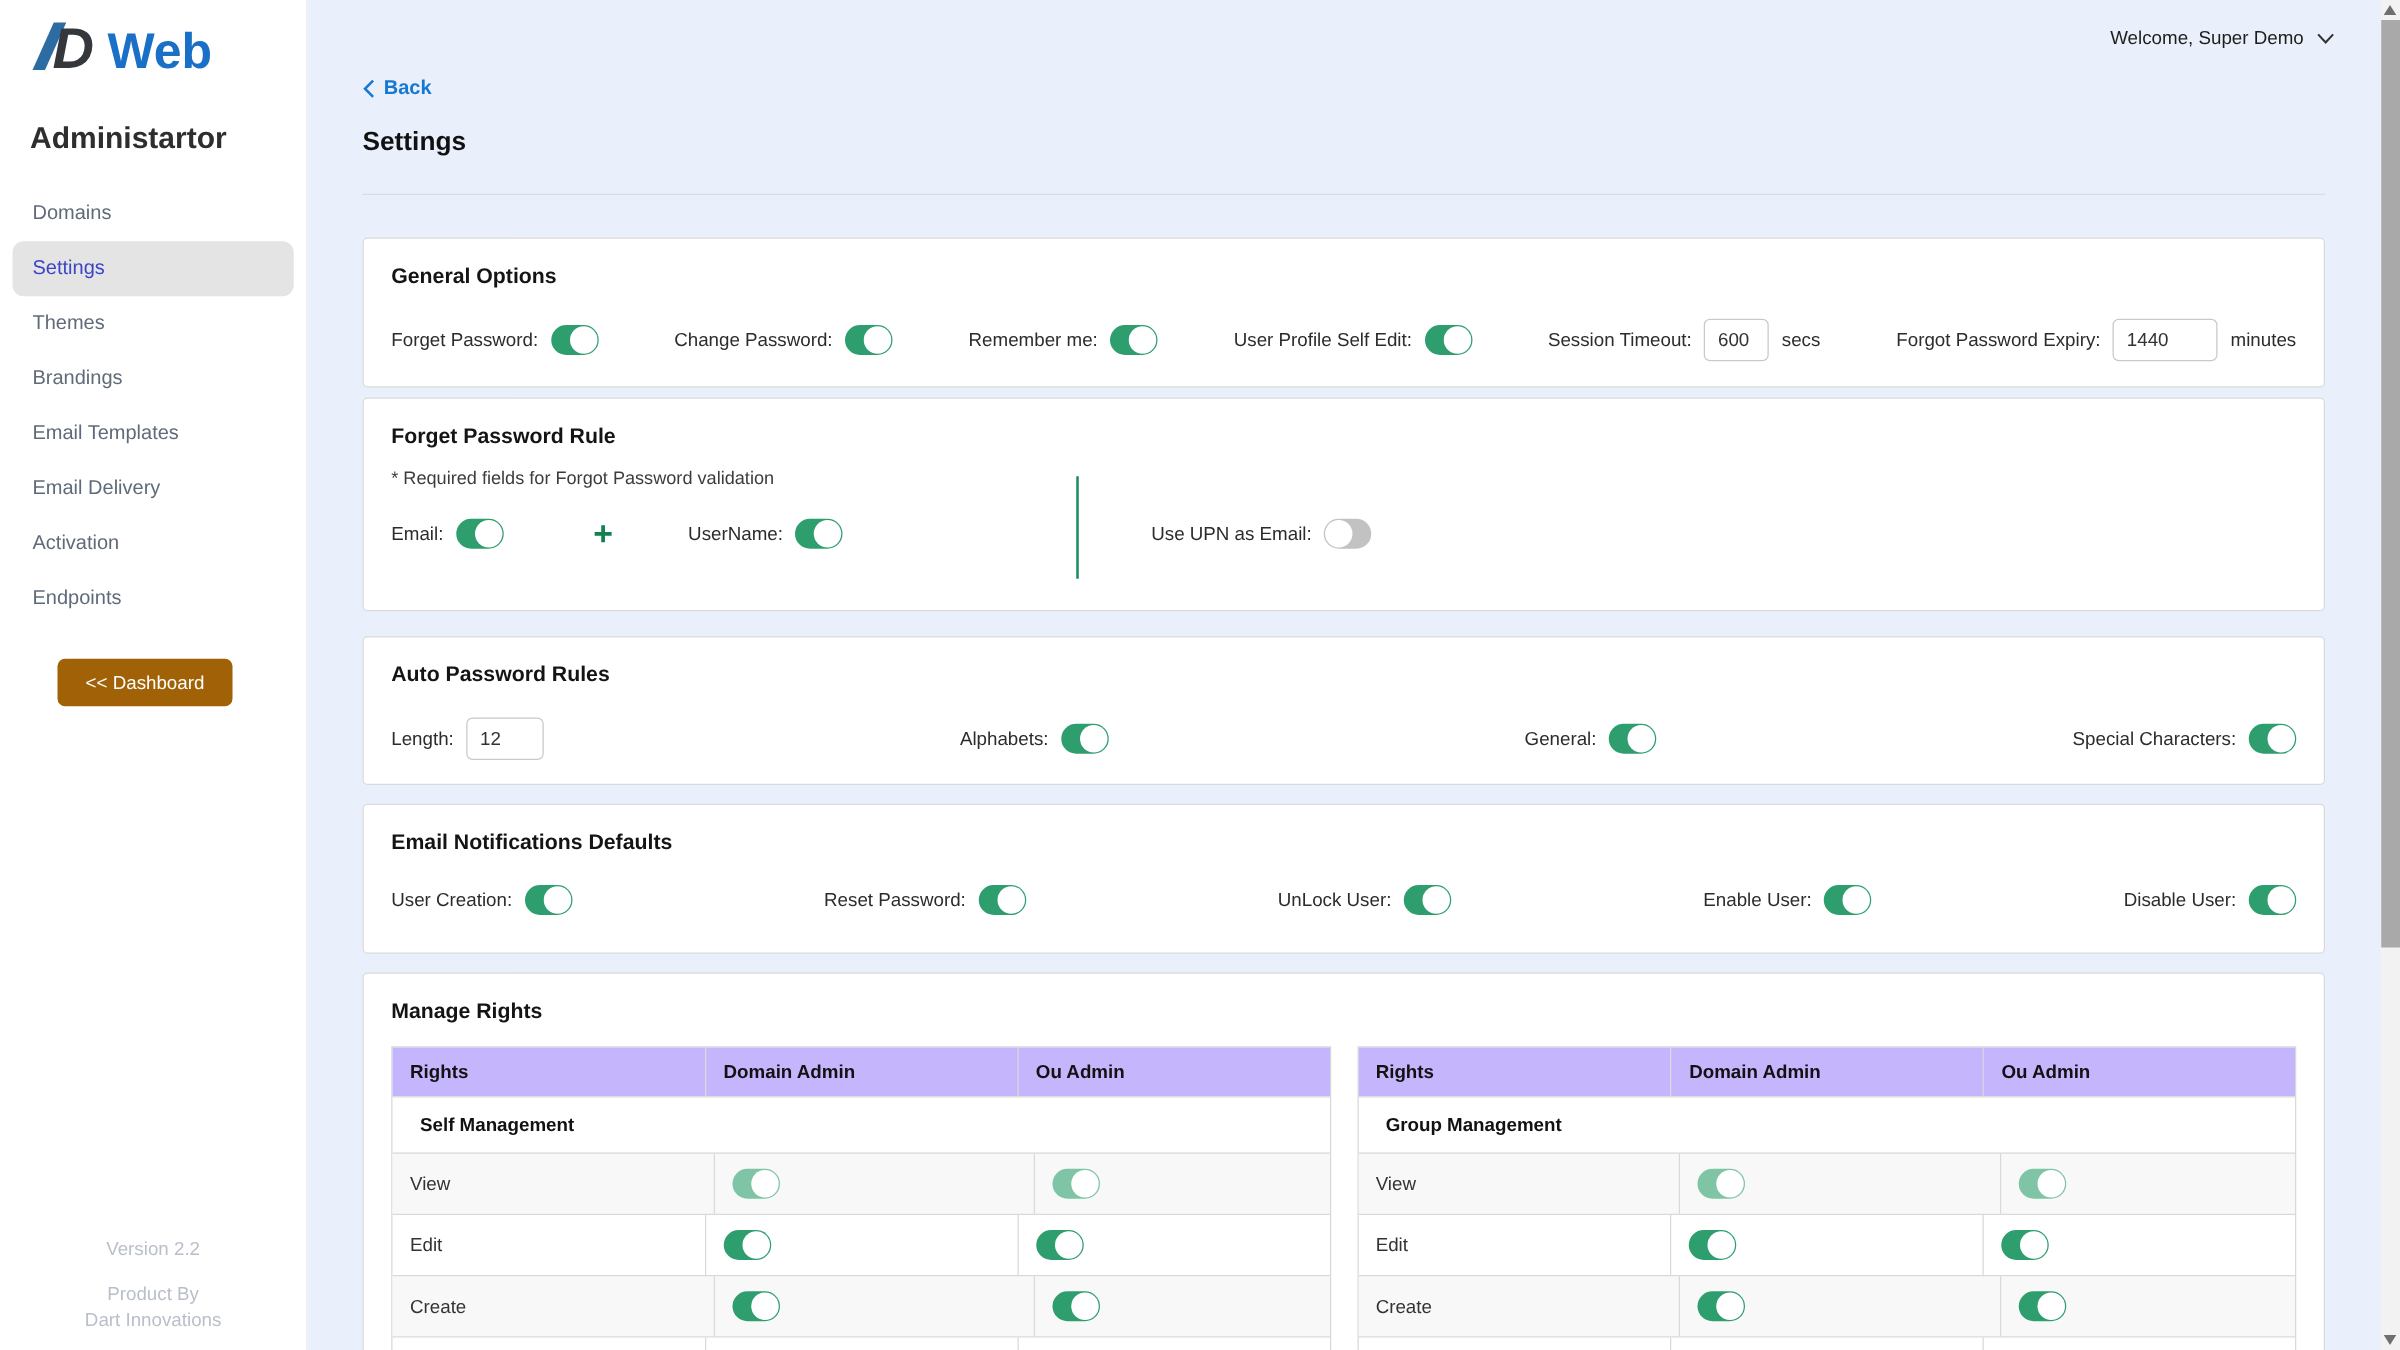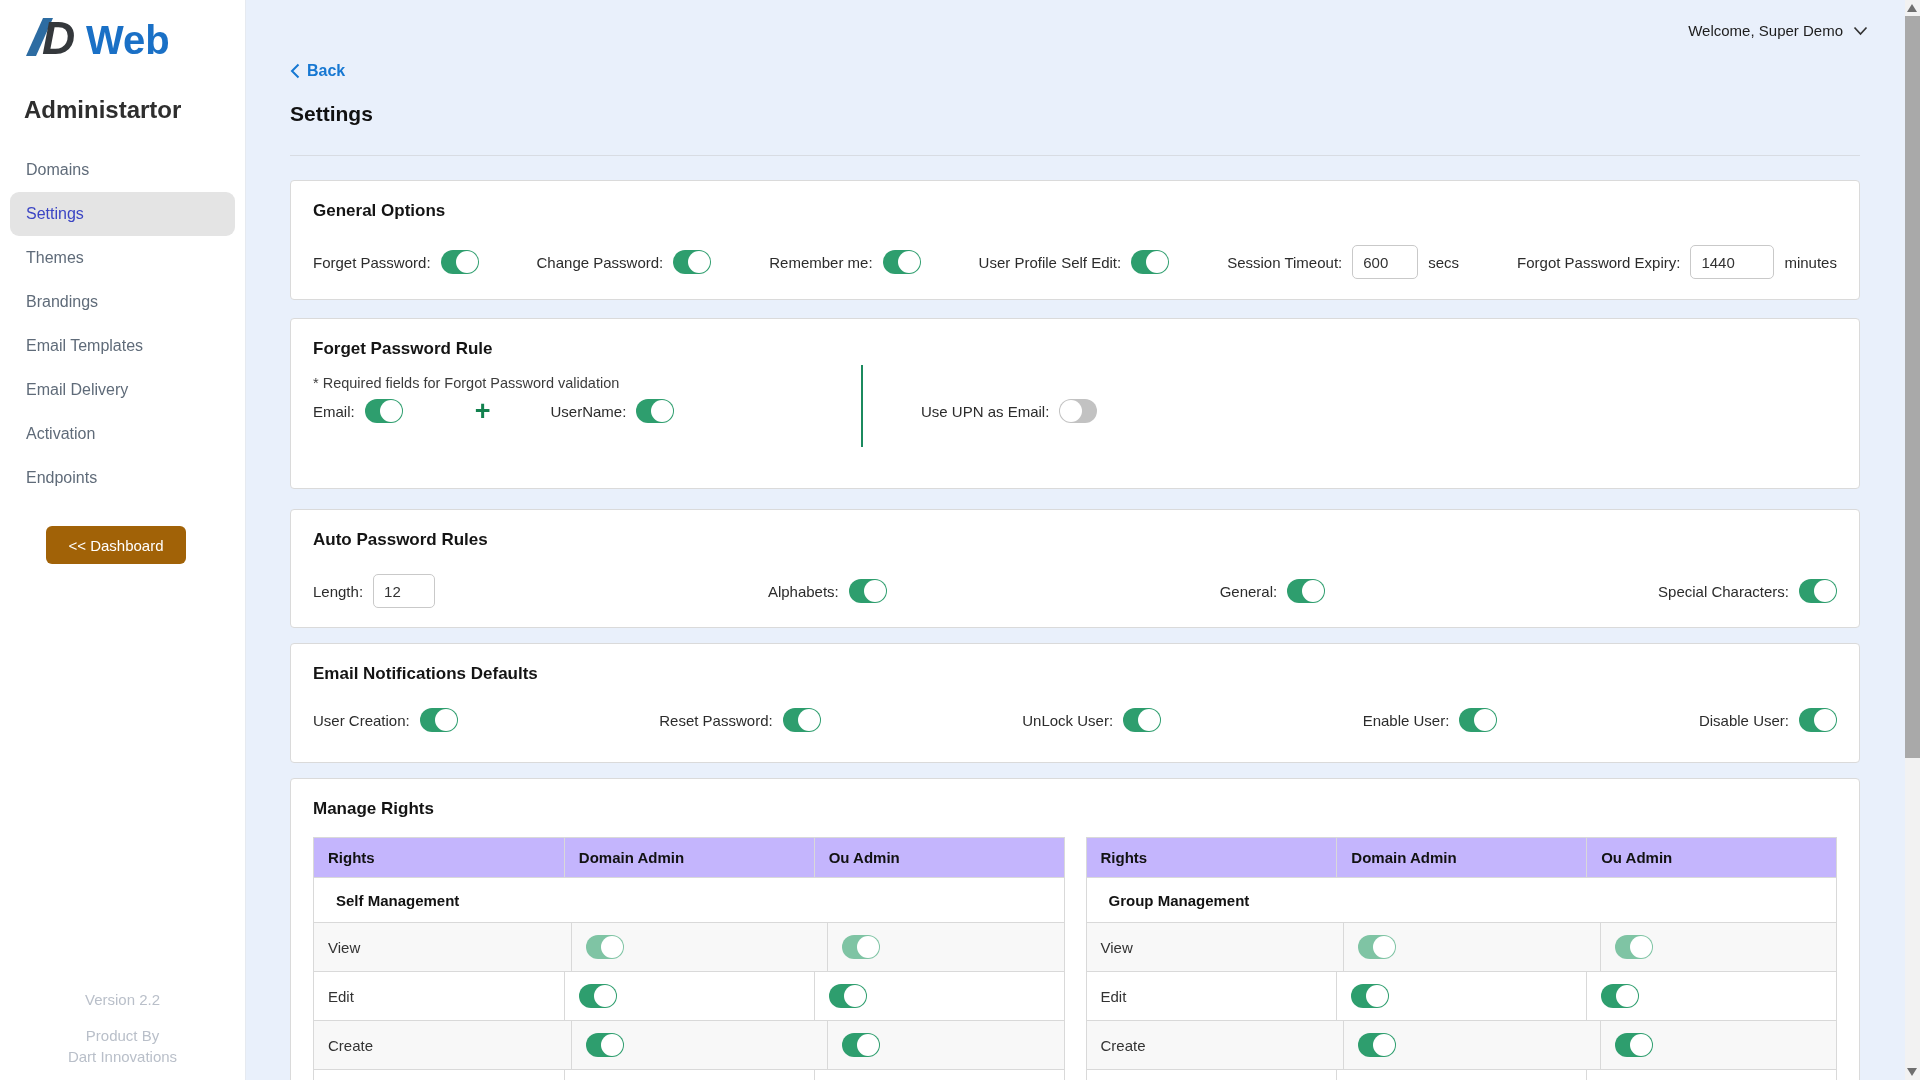--- a/index.html
+++ b/index.html
@@ -32,48 +32,48 @@
   .back { position:absolute; top:62px; left:44px; display:flex; align-items:center;
     gap:7px; color:#1778d2; font-size:16px; font-weight:bold; cursor:pointer;
     text-decoration:none; }
   .page-title { position:absolute; top:102px; left:44px; font-size:21px;
     font-weight:bold; color:#111; }
   .top-divider { position:absolute; top:155px; left:44px; width:1570px; height:1px;
     background:#d8dce3; }
 
   .card { position:absolute; left:44px; width:1570px; background:#fff;
     border:1px solid #dadada; border-radius:4px; padding:0 22px; }
-  #card-general { top:180px; height:120px; }
+  #card-general { top:190px; height:120px; }
   #card-forget  { top:318px; height:171px; }
   #card-auto    { top:509px; height:119px; }
   #card-email   { top:643px; height:120px; }
   #card-manage  { top:778px; height:420px; }
   .card h3 { margin-top:20px; font-size:17px; font-weight:bold; color:#141414; }
 
   .row { display:flex; align-items:center; justify-content:space-between;
     margin-top:24px; }
   .tg { display:flex; align-items:center; gap:10px; font-size:15px; color:#2c2c2c; }
   .num { height:34px; border:1px solid #c9c9c9; border-radius:5px;
     padding:0 10px; font-size:15px; color:#333; font-family:inherit; }
-  .w66 { width:66px; } .w84 { width:84px; } .w62 { width:62px; }
+  .w66 { width:52px; } .w84 { width:84px; } .w62 { width:62px; }
 
   
   .toggle { position:relative; display:inline-block; width:38px; height:24px;
     border-radius:12px; cursor:pointer; flex:0 0 auto; }
   .toggle::after { content:""; position:absolute; top:1px; width:22px; height:22px;
     border-radius:50%; background:#fff; }
   .t-on    { background:#2e9e6e; }
   .t-light { background:#7fc4a4; }
   .t-off   { background:#c2c2c2; }
   .t-on::after, .t-light::after { right:1px; }
   .t-off::after { left:1px; }
 
   
   .note { margin-top:16px; font-size:14.5px; color:#3c3c3c; }
-  .fp-row { position:relative; height:40px; display:flex;
+  .fp-row { position:relative; margin-top:16px; height:40px; display:flex;
     align-items:center; }
   .plus { font-size:27px; font-weight:bold; color:#13814f; margin:0 60px 0 72px;
     cursor:pointer; line-height:1; }
   .fp-divider { position:absolute; left:548px; top:-26px; width:2px; height:82px;
     background:#1b8a5e; }
   .upn { position:absolute; left:608px; top:50%; transform:translateY(-50%); }
 
   
   .mr-tables { display:flex; gap:21px; margin-top:18px; }
   .mr-table { flex:1; border:1px solid #d9d9d9; background:#fff; }

